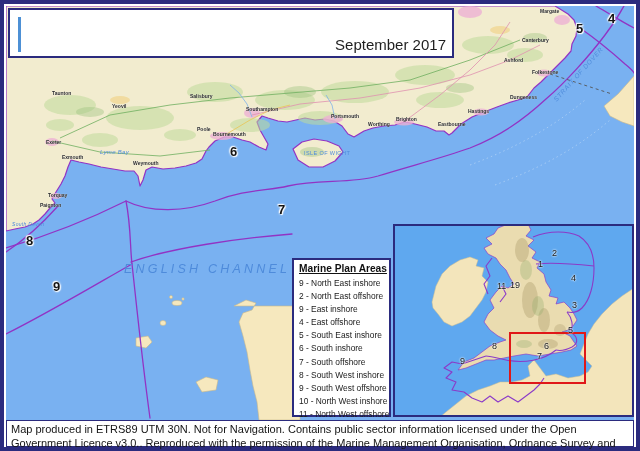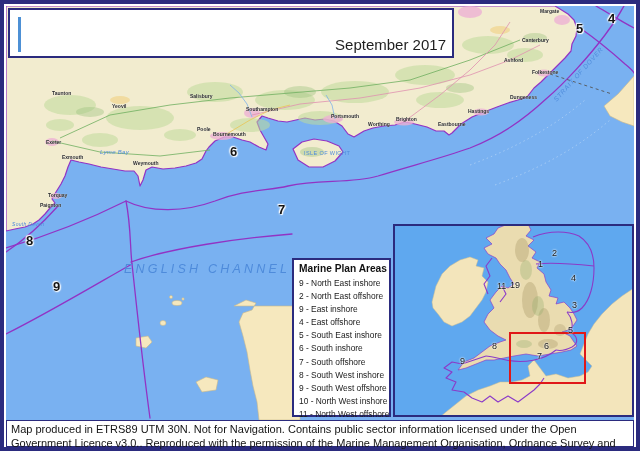--- a/index.html
+++ b/index.html
@@ -36,21 +36,21 @@
   .logo{position:absolute;left:8px;top:7px;display:flex;align-items:flex-start;}
   .logo-bar{width:3px;height:35px;background:var(--logo_blue);margin-right:7px;}
   .crest{margin:0 0 0 6px;}
   .org-name{font-size:11px;color:#3c3c3c;margin-top:1px;letter-spacing:.2px;}
   .main-title{position:absolute;left:104px;top:9px;width:336px;text-align:center;
               font-size:16px;color:#1a1a1a;white-space:nowrap;}
   .date-label{position:absolute;right:6px;bottom:3px;font-size:15px;color:#1f1f1f;}
   .disclaimer-box{left:8px;top:60px;width:445px;height:28px;font-size:9.2px;line-height:1.38;
                   color:#141414;padding:1px 3px;}
   .legend-box{left:292px;top:258px;width:99px;height:159px;padding:3px 2px 0 5px;}
-  .legend-title{font-size:10.2px;font-weight:bold;color:#111;margin-bottom:3px;}
+  .legend-title{font-size:10.2px;font-weight:bold;color:#111;margin-bottom:3px;text-decoration:underline;}
   .legend-item{display:block;font-size:8.4px;color:#1b1b1b;line-height:13.1px;white-space:nowrap;}
   .footer-box{left:6px;top:420px;width:628px;height:27px;font-size:11px;line-height:1.3;
               color:#141414;padding:1px 4px;border-width:1.5px;}
 
   .layer{position:absolute;left:0;top:0;width:640px;height:451px;pointer-events:none;}
   .layer span{position:absolute;white-space:nowrap;transform-origin:left top;}
   .area-num{font-size:13px;font-weight:600;color:#151515;
             text-shadow:0 0 2px #fff,1px 1px 1px #fff,-1px -1px 1px #fff,0 0 3px #fff;}
   .inset-num{font-size:9px;font-weight:500;color:#1a1a1a;text-shadow:0 0 2px rgba(255,255,255,.95),0 0 2px rgba(255,255,255,.95);}
   .town-label{font-size:5px;font-weight:bold;color:#2a2a2a;text-shadow:0 0 1px #fff;}

